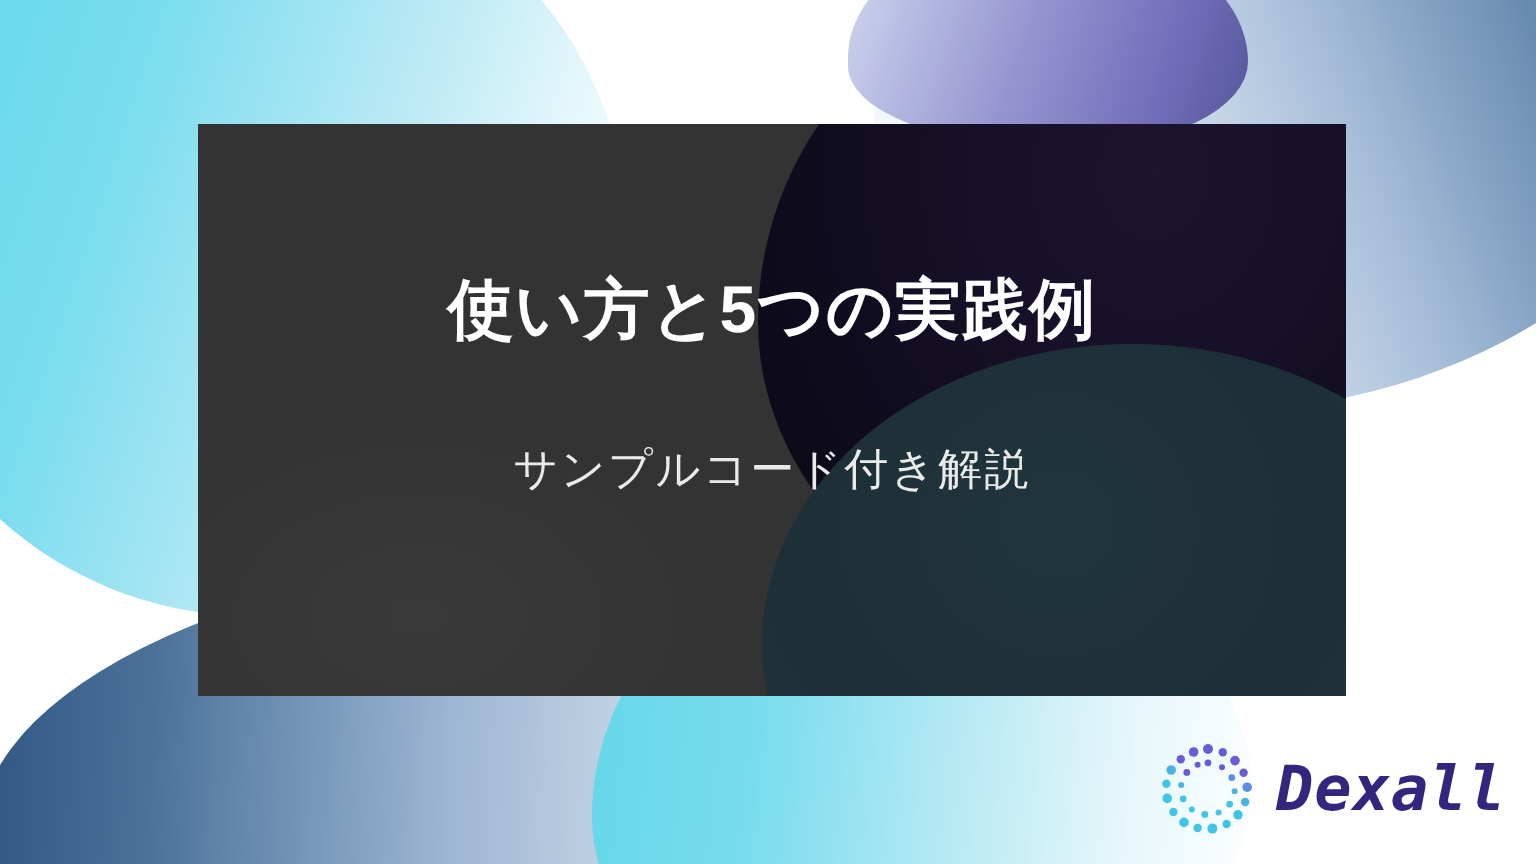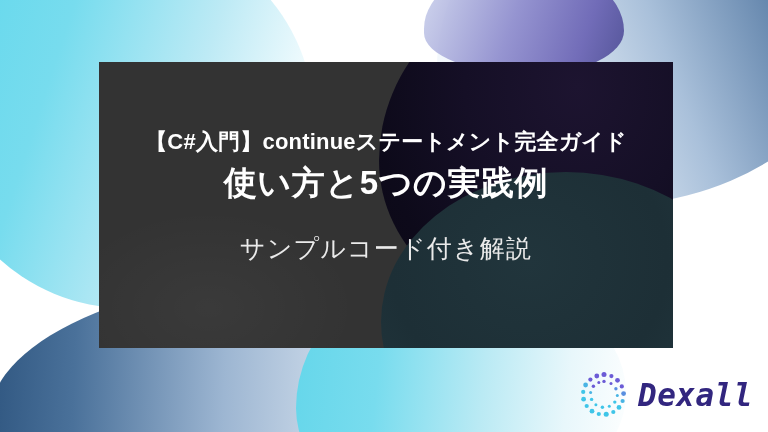--- a/index.html
+++ b/index.html
@@ -160,25 +160,25 @@
     font-weight: bold;
     letter-spacing: .6px;
     line-height: 1.3;
     margin-top: 6px;
     white-space: nowrap;
     text-align: center;
   }
 
   .subtitle {
     color: #eaeaea;
-    font-size: 25px;
+    font-size: 22px;
     font-weight: normal;
     letter-spacing: 1.2px;
     line-height: 1.3;
-    margin-top: 28px;
+    margin-top: 44px;
     white-space: nowrap;
     text-align: right;
   }
 
   
   .logo {
     position: absolute;
     left: 578px;
     top: 365px;
     width: 182px;
@@ -218,21 +218,20 @@
     <div class="wave-bottom"></div>
     <div class="blob-cyan-bc"></div>
   </div>
 
   <div class="card">
     <div class="card-blob-dark"></div>
     <div class="card-blob-teal"></div>
     <div class="card-sheen"></div>
 
     <div class="card-text">
-      <div class="title-line1">【C#入門】continueステートメント完全ガイド</div>
       <div class="title-line2">使い方と5つの実践例</div>
       <div class="subtitle">サンプルコード付き解説</div>
     </div>
   </div>
 
   <div class="logo">
     <span class="logo-mark">
       <svg width="52" height="52" viewBox="0 0 52 52" aria-hidden="true">
         <g>
           <circle cx="26" cy="5.5" r="2.5" fill="#6b5bd6"></circle>

